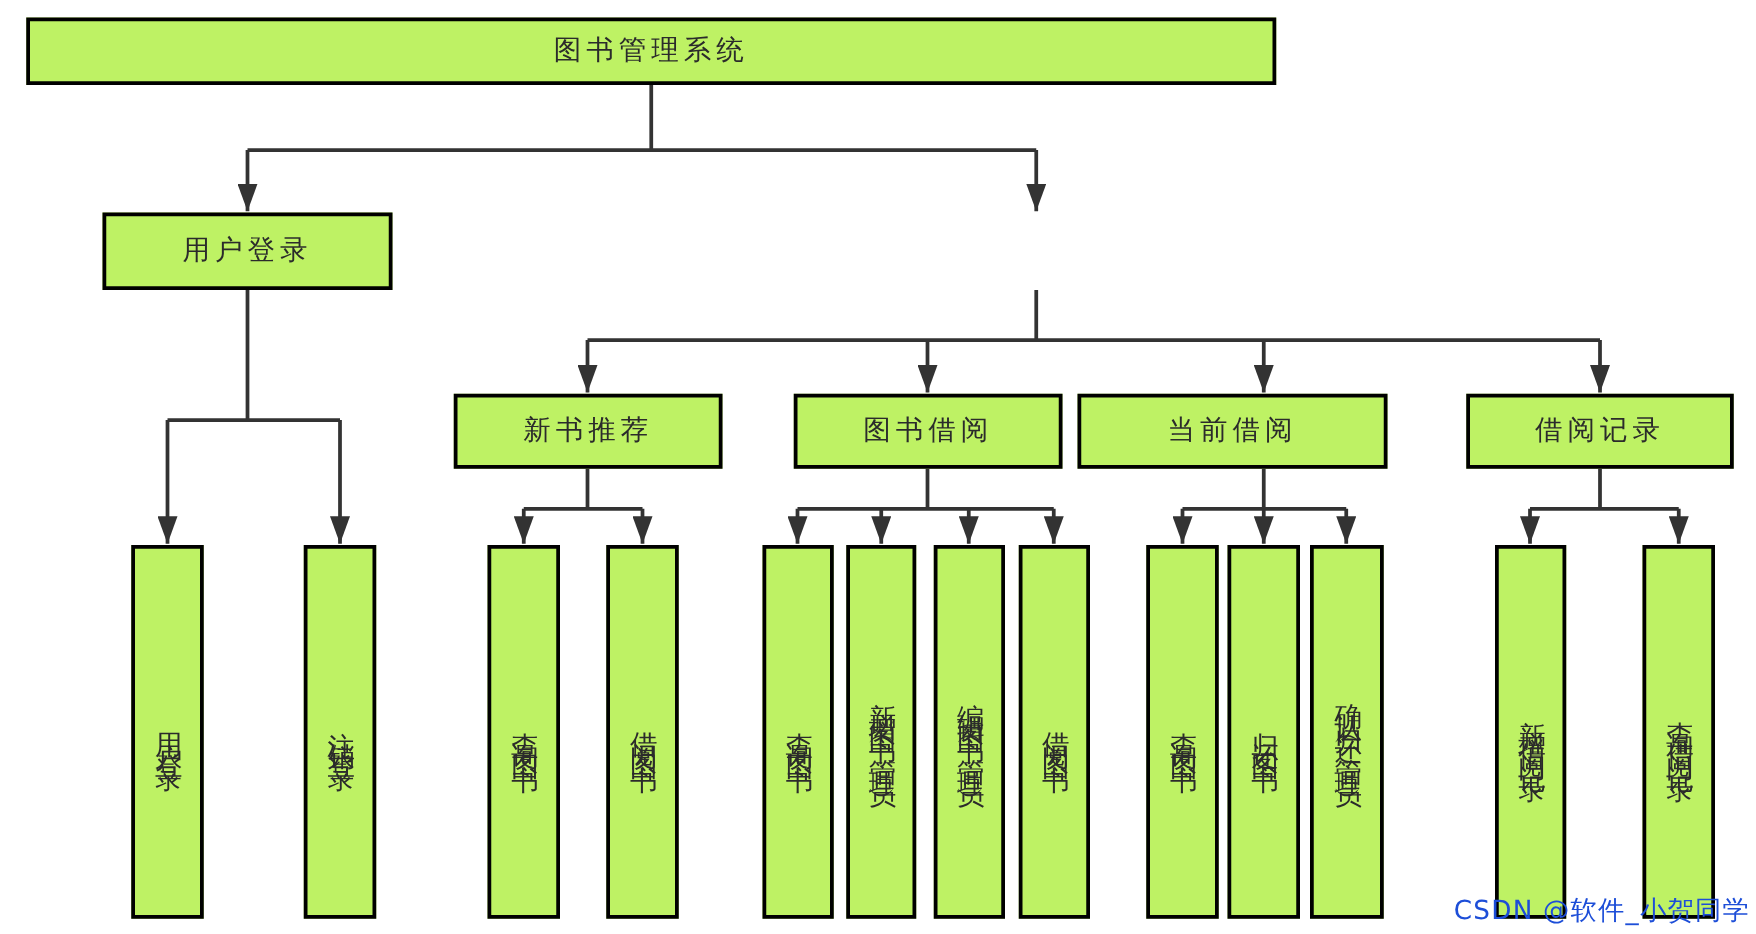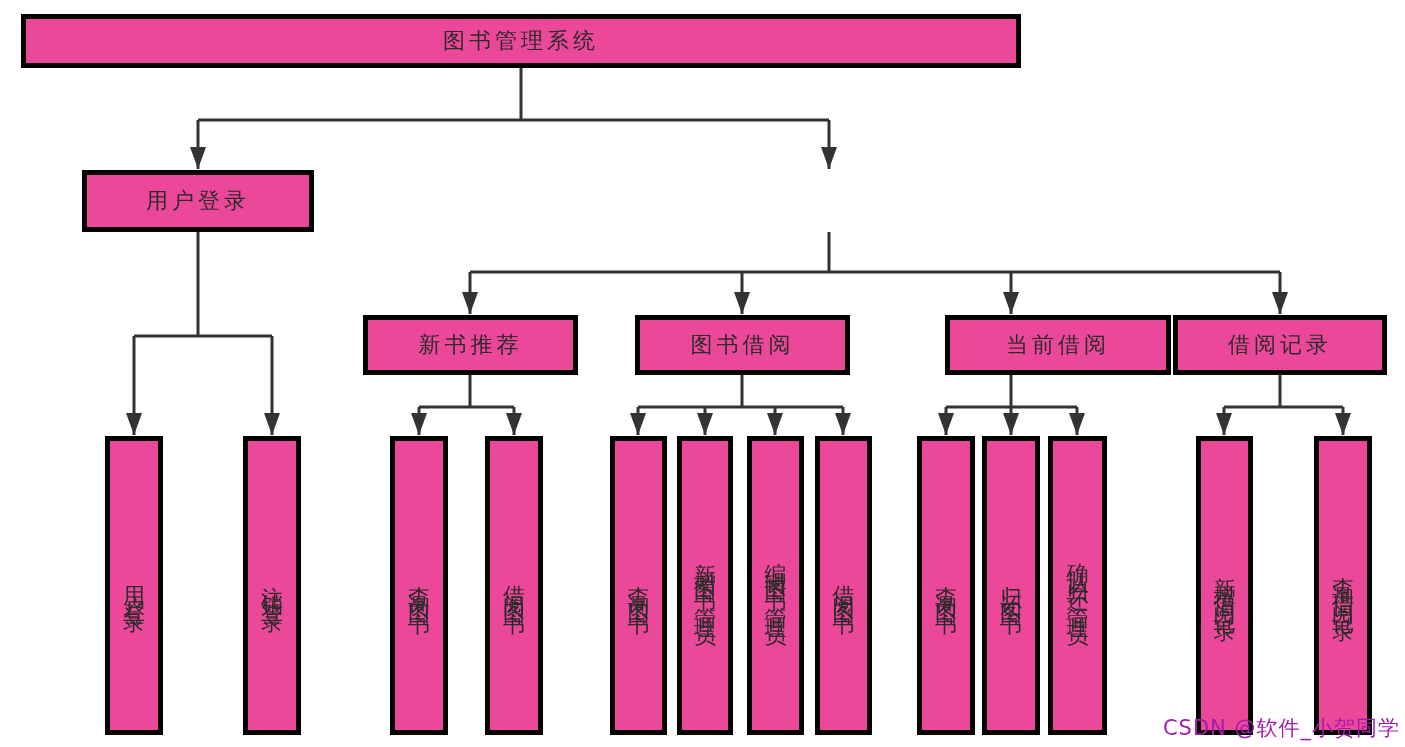--- a/index.html
+++ b/index.html
@@ -3,32 +3,32 @@
 <meta charset="utf-8">
 <style>
   html,body{margin:0;padding:0;background:#fff;}
   .stage{
     position:relative;width:1405px;height:747px;background:#ffffff;overflow:hidden;
     font-family:"DejaVu Sans","Liberation Sans",sans-serif;
   }
   .wires{position:absolute;left:0;top:0;z-index:1;}
   .node{
     position:absolute;box-sizing:border-box;z-index:2;
-    border:5px solid #000000;background:#ec4899;color:#2b2b2b;
+    border:3px solid #000000;background:#bef264;color:#2b2b2b;
     display:flex;align-items:center;justify-content:center;
     font-size:22px;letter-spacing:4px;line-height:1.2;
     white-space:nowrap;
   }
   .node.v{
     writing-mode:vertical-rl;text-orientation:mixed;
     font-size:22px;letter-spacing:9px;line-height:1;white-space:normal;
   }
   .watermark{
     position:absolute;right:5px;bottom:5px;z-index:3;
-    color:#a21caf;font-size:21px;letter-spacing:1px;
+    color:#1d4ed8;font-size:21px;letter-spacing:1px;
   }
 </style>
 </head>
 <body>
 
 <div class="stage">
 
   <svg class="wires" width="1405" height="747" viewBox="0 0 1405 747">
     <defs>
       <marker id="arrow" markerUnits="userSpaceOnUse" markerWidth="22" markerHeight="16" viewBox="0 0 22 16" refX="22" refY="8" orient="auto">
@@ -71,21 +71,21 @@
       <line x1="1343" y1="407" x2="1343" y2="435" marker-end="url(#arrow)"></line>
     </g>
   </svg>
 
   <div class="node" style="left:21px;top:14px;width:1000px;height:54px;">图书管理系统</div>
 
   <div class="node" style="left:82px;top:170px;width:232px;height:62px;">用户登录</div>
 
   <div class="node" style="left:635px;top:315px;width:215px;height:60px;">图书借阅</div>
   <div class="node" style="left:363px;top:315px;width:215px;height:60px;">新书推荐</div>
-  <div class="node" style="left:945px;top:315px;width:226px;height:60px;">当前借阅</div>
+  <div class="node" style="left:862px;top:315px;width:248px;height:60px;">当前借阅</div>
   <div class="node" style="left:1173px;top:315px;width:214px;height:60px;">借阅记录</div>
 
   <div class="node v" style="left:105px;top:436px;width:58px;height:299px;">用户登录</div>
   <div class="node v" style="left:243px;top:436px;width:58px;height:299px;">注销登录</div>
 
   <div class="node v" style="left:390px;top:436px;width:58px;height:299px;">查询图书</div>
   <div class="node v" style="left:485px;top:436px;width:58px;height:299px;">借阅图书</div>
 
   <div class="node v" style="left:610px;top:436px;width:57px;height:299px;">查询图书</div>
   <div class="node v" style="left:677px;top:436px;width:56px;height:299px;">新增图书（管理员）</div>

